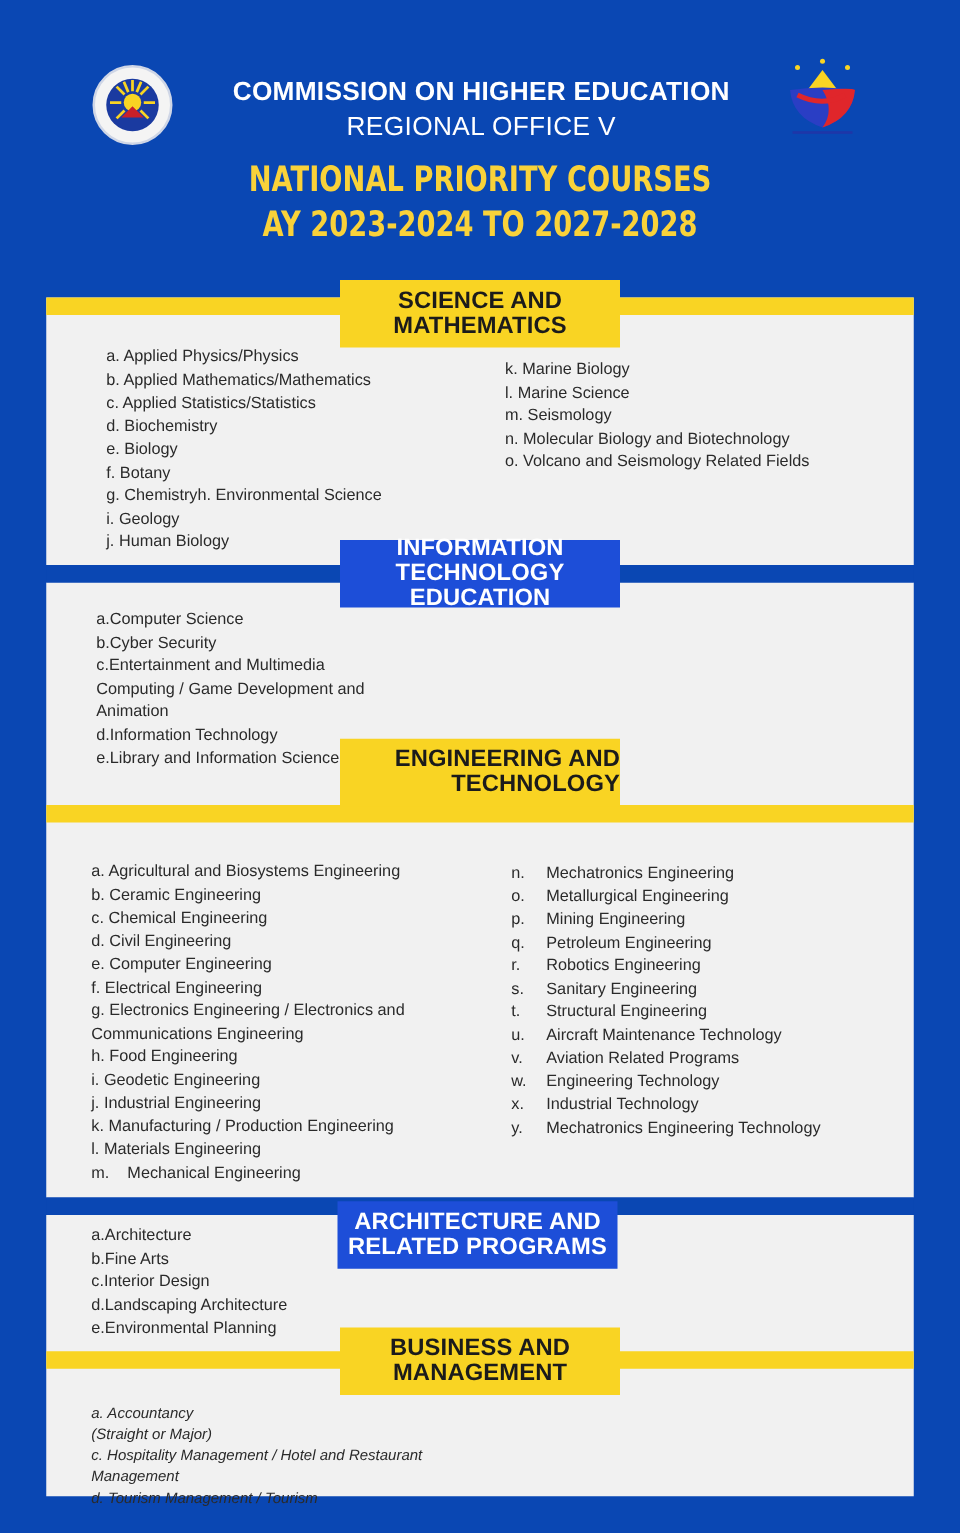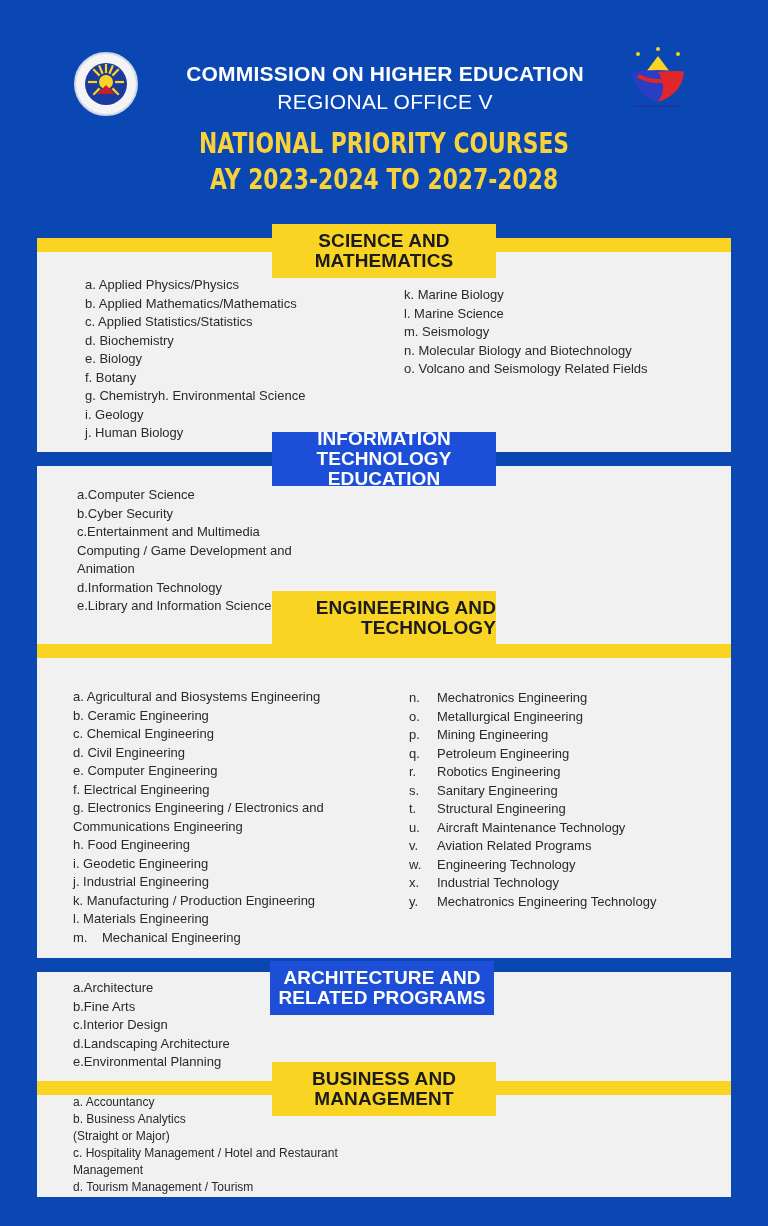--- a/index.html
+++ b/index.html
@@ -238,20 +238,19 @@
   <div>b.Fine Arts</div>
   <div>c.Interior Design</div>
   <div>d.Landscaping Architecture</div>
   <div>e.Environmental Planning</div>
 </div>
 
 <div class="abs sec-head yellow" style="top:1062px;">
   <div>BUSINESS AND</div>
   <div>MANAGEMENT</div>
 </div>
-<div class="abs list biz-list" style="left:73px; top:1094px;">
+<div class="abs list biz-list" style="left:73px; top:1122px;font-style:italic;">
   <div>a. Accountancy</div>
-  <div>b. Business Analytics</div>
   <div>(Straight or Major)</div>
   <div>c. Hospitality Management / Hotel and Restaurant</div>
   <div>Management</div>
   <div>d. Tourism Management / Tourism</div>
 </div>
 
 </body></html>

